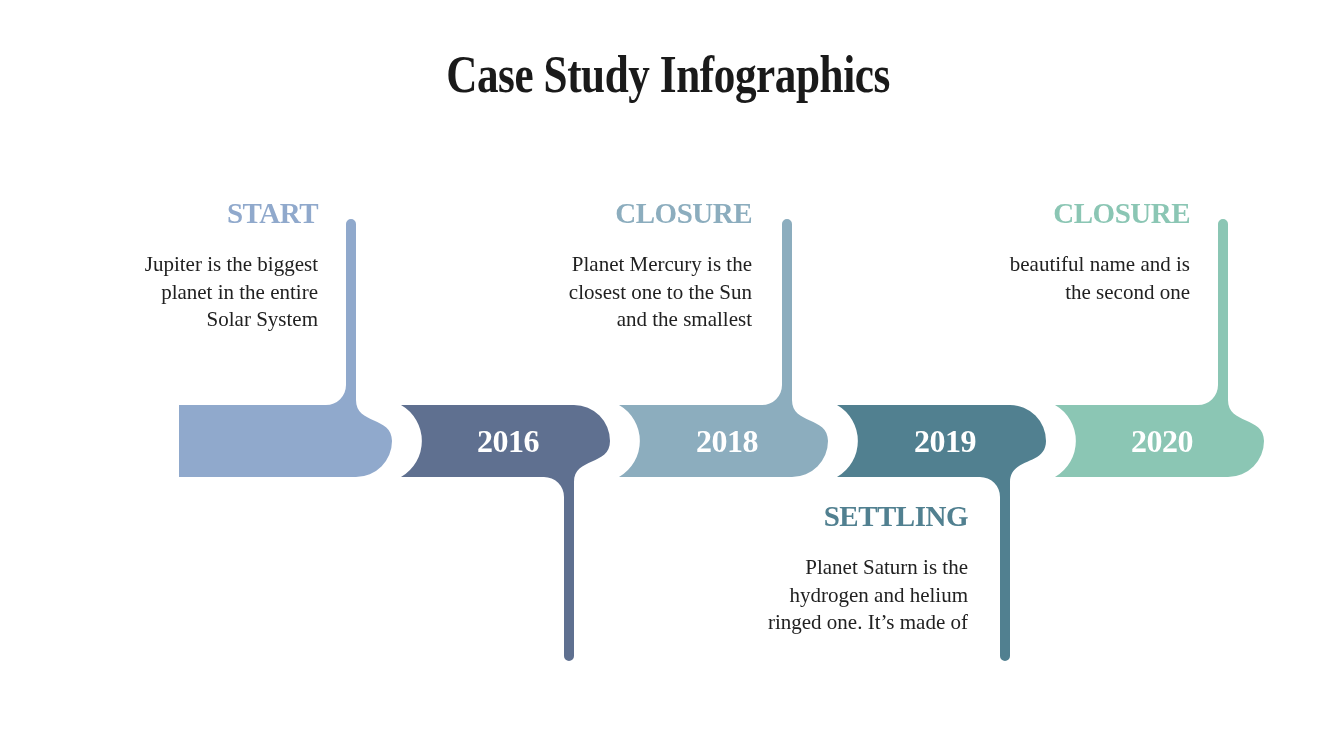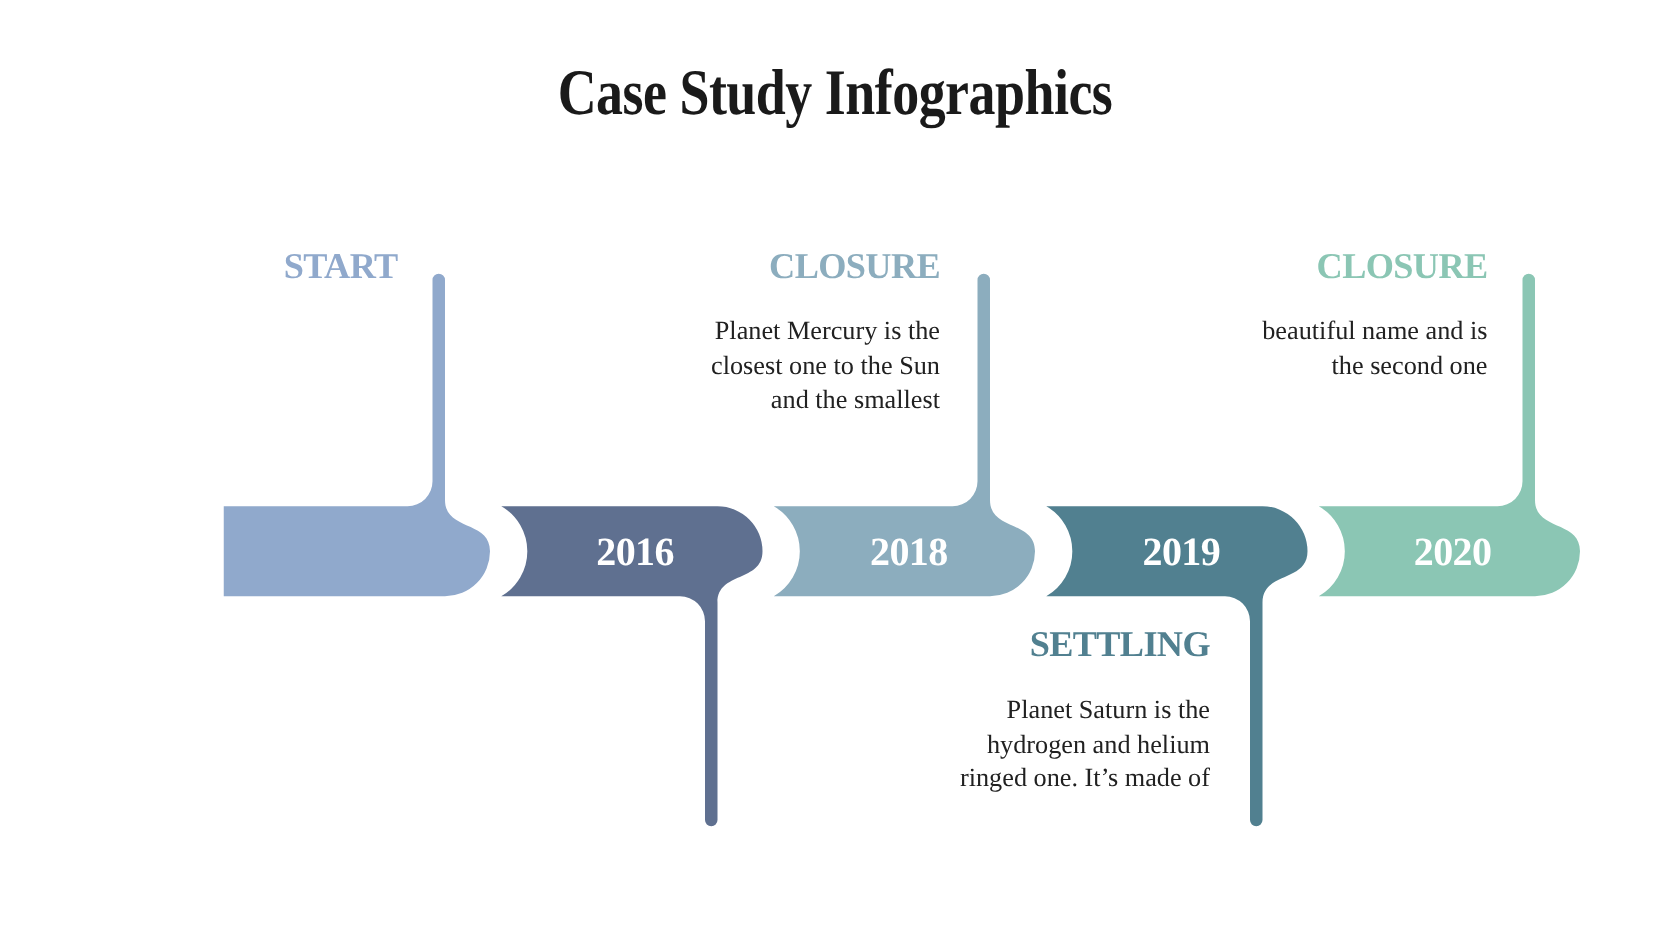--- a/index.html
+++ b/index.html
@@ -90,20 +90,25 @@
              C 356,425 392,416 392,441 A 36 36 0 0 1 356,477 H 179 Z" fill="#90A9CC"></path>
   </svg>
 
   <div class="year-label" style="left:428px;">2016</div>
   <div class="year-label" style="left:647px;">2018</div>
   <div class="year-label" style="left:865px;">2019</div>
   <div class="year-label" style="left:1082px;">2020</div>
 
   <div class="section" style="right:1018px; top:196px;">
     <div class="section-label" style="color: rgb(144, 169, 204);">START</div>
+    <div class="section-desc">
+      <div>Jupiter is the biggest</div>
+      <div>planet in the entire</div>
+      <div>Solar System</div>
+    </div>
   </div>
 
 
   <div class="section" style="right:584px; top:196px;">
     <div class="section-label" style="color: rgb(140, 173, 190);">CLOSURE</div>
     <div class="section-desc">
       <div>Planet Mercury is the</div>
       <div>closest one to the Sun</div>
       <div>and the smallest</div>
     </div>

